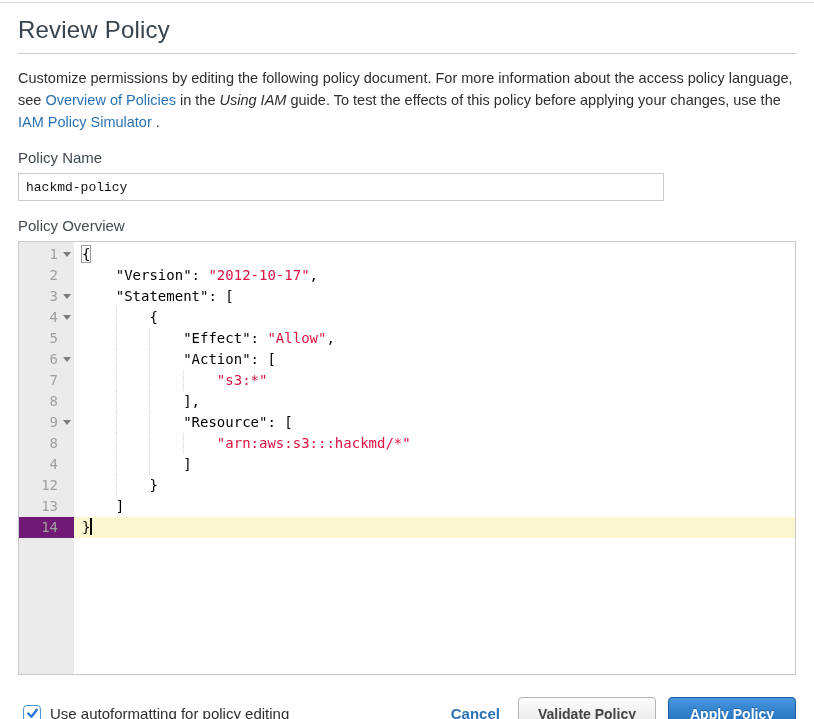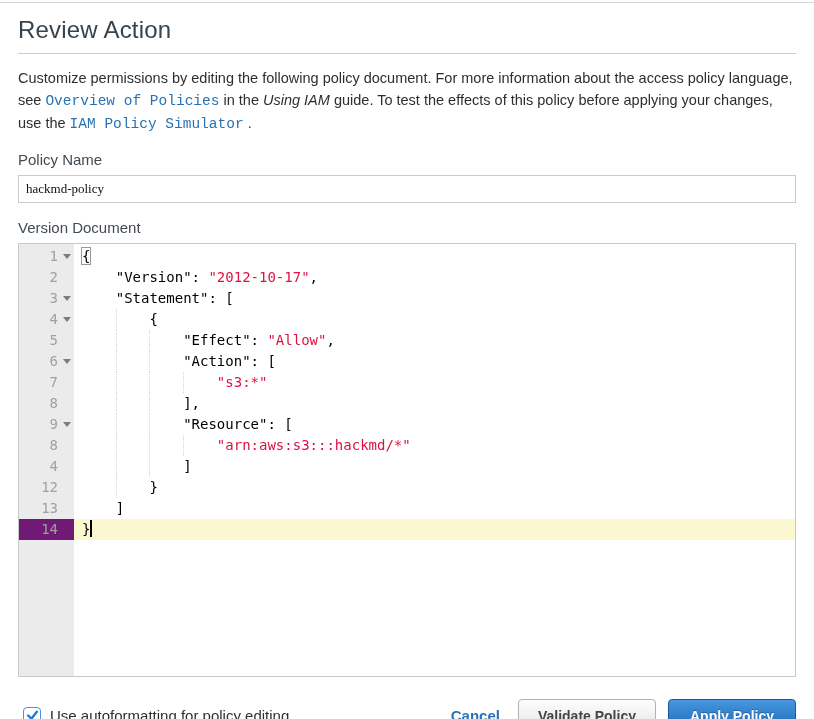--- a/index.html
+++ b/index.html
@@ -25,37 +25,37 @@
     border: none;
     border-top: 1px solid #ccc;
     margin: 9px 0 13px 0;
   }
   p.intro {
     font-size: 14.5px;
     line-height: 22px;
     color: #2e2e2e;
     max-width: 778px;
   }
-  .link { color: #2a72b5; cursor: pointer; text-decoration: none; font-family: Liberation Mono, monospace; }
+  .link { color: #2a72b5; cursor: pointer; text-decoration: none; }
   .italic { font-style: italic; }
 
   .field-label {
     display: block;
     font-size: 15px;
     font-weight: normal;
     color: #424a52;
     margin-top: 16px;
     margin-bottom: 7px;
   }
   input.policy-name-input {
-    width: 778px;
+    width: 646px;
     height: 28px;
     border: 1px solid #ccc;
     background: #fff;
-    font-family: Liberation Serif, serif;
+    font-family: Liberation Mono, monospace;
     font-size: 13px;
     color: #111;
     padding: 0 7px;
     outline: none;
   }
 
   
   .editor {
     width: 778px;
     height: 434px;
@@ -179,29 +179,29 @@
     text-shadow: 0 -1px 0 rgba(0,0,0,0.25);
     box-shadow: 0 1px 1px rgba(0,0,0,0.15);
   }
 </style>
 </head>
 <body>
 
 <div class="top-border"></div>
 <div class="page">
 
-  <h1 class="page-title">Review Action</h1>
+  <h1 class="page-title">Review Policy</h1>
   <hr class="title-divider">
 
   <p class="intro"><span>Customize permissions by editing the following policy document. For more information about the access policy language, see </span><a class="link">Overview of Policies</a><span> in the </span><span class="italic">Using IAM</span><span> guide. To test the effects of this policy before applying your changes, use the </span><a class="link">IAM Policy Simulator</a><span> .</span></p>
 
   <label class="field-label">Policy Name</label>
   <input class="policy-name-input" type="text" value="hackmd-policy" style="">
 
-  <label class="field-label">Version Document</label>
+  <label class="field-label">Policy Overview</label>
 
   <div class="editor">
     <div class="gutter">
         <div class="gutter-cell"><span>1</span><span class="fold-arrow"></span></div>
         <div class="gutter-cell"><span>2</span></div>
         <div class="gutter-cell"><span>3</span><span class="fold-arrow"></span></div>
         <div class="gutter-cell"><span>4</span><span class="fold-arrow"></span></div>
         <div class="gutter-cell"><span>5</span></div>
         <div class="gutter-cell"><span>6</span><span class="fold-arrow"></span></div>
         <div class="gutter-cell"><span>7</span></div>

